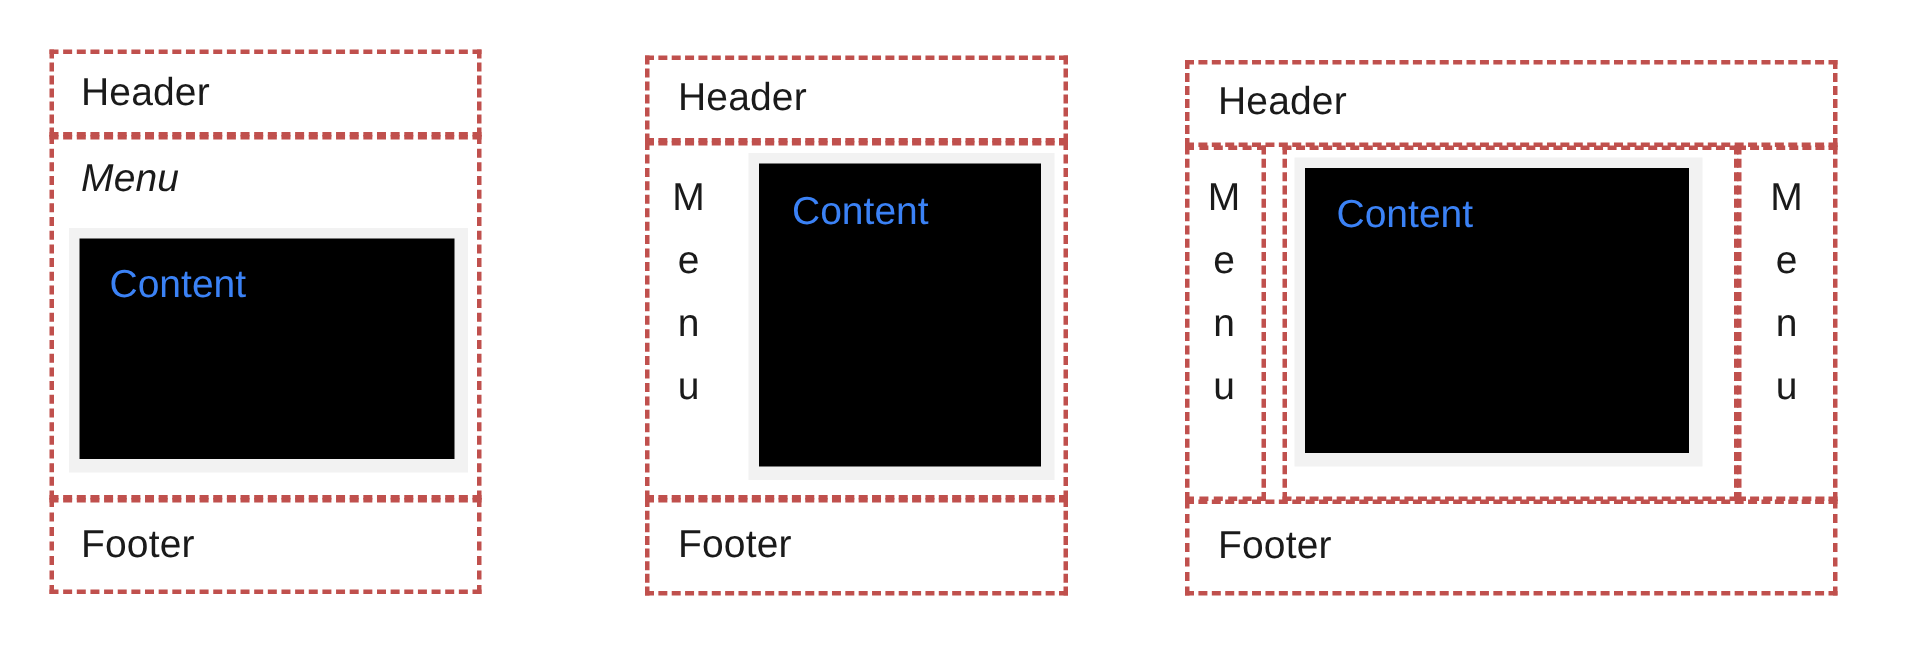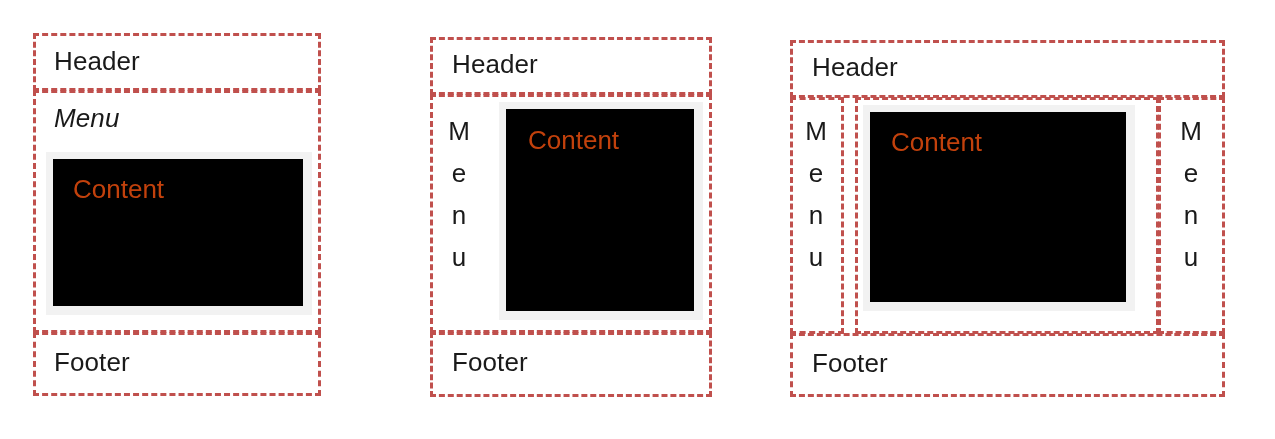--- a/index.html
+++ b/index.html
@@ -75,21 +75,21 @@
     z-index: -1;
   }
   .screen-inner {
     width: 100%;
     height: 100%;
     background: #000000;
     position: relative;
   }
   .screen-label {
     position: absolute;
-    color: #c2410c;
+    color: #3b82f6;
     font-size: 26px;
     line-height: 1;
     white-space: nowrap;
   }
 </style>
 </head>
 <body>
 
 <div class="canvas">
 

